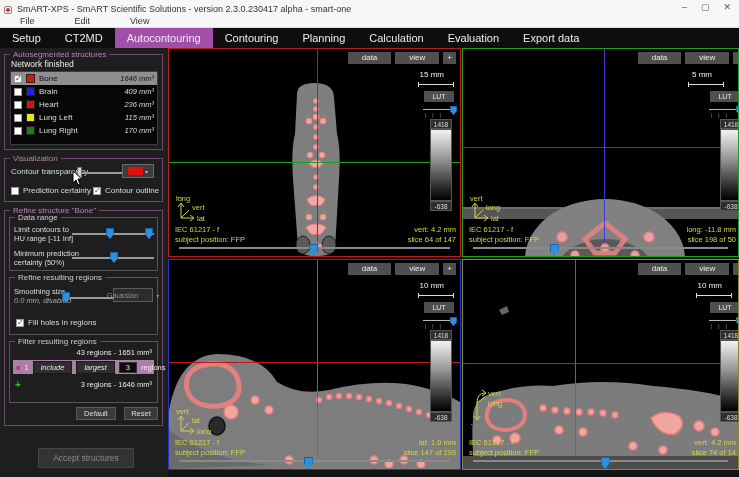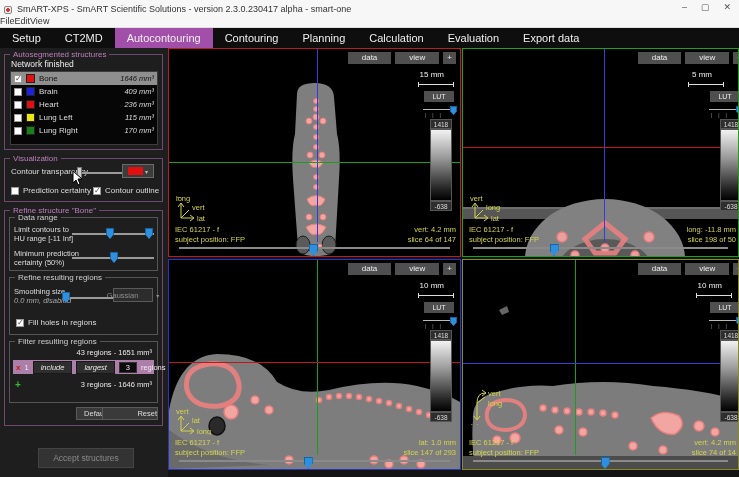--- a/index.html
+++ b/index.html
@@ -8,21 +8,21 @@
 
   
   #titlebar { position:absolute; left:0; top:0; width:739px; height:14px; background:#f7f7f7;
     display:flex; align-items:flex-end; font-size:9px; color:#333; }
   #app-icon { width:8px; height:8px; margin:0 5px 0 4px; border:1px solid #888; border-radius:2px;
     background:radial-gradient(circle at 50% 50%, #d33 0 2px, #eee 2px); }
   #win-controls { position:absolute; right:2px; top:0; height:14px; display:flex; gap:14px;
     align-items:center; padding-right:6px; color:#555; font-size:9px; }
   #menubar { position:absolute; left:0; top:14px; width:739px; height:14px; background:#f7f7f7;
     display:flex; align-items:center; gap:0; font-size:9px; color:#333; border-bottom:1px solid #e0e0e0;}
-  #menubar .menu-item { padding:0 0; }
+  #menubar .menu-item { padding:0 20px; }
 
   
   #tabbar { position:absolute; left:0; top:28px; width:739px; height:20px; background:#0e0e0e;
     display:flex; align-items:stretch; }
   .tab { color:#eee; font-size:11px; line-height:20px; padding:0 12px; white-space:nowrap; }
   .tab.active { background:#a14fa8; }
 
   
   #left-panel { position:absolute; left:0; top:48px; width:168px; height:429px; background:#1e1e1e; }
   .group { position:absolute; border:1px solid #6e4a6e; }
@@ -263,21 +263,21 @@
         <span class="mini-btn">include</span>
         <span class="mini-btn">largest</span>
         <input id="filter-count" value="3" style="">
         <span class="unit">regions</span>
       </div>
       <span id="plus-icon">+</span>
       <span class="regions-info" style="top:38px;">3 regions - 1646 mm³</span>
     </div>
 
     <span class="panel-btn" style="right:46px; bottom:5px; width:40px; height:13px; line-height:12px;">Default</span>
-    <span class="panel-btn" style="right:4px; bottom:5px; width:56px; height:13px; line-height:12px;text-align:right;">Reset</span>
+    <span class="panel-btn" style="right:4px; bottom:5px; width:34px; height:13px; line-height:12px;">Reset</span>
   </div>
 
   <div id="accept-btn">Accept structures</div>
 </div>
 
 <svg id="cursor" width="12" height="16">
   <polygon points="1,1 1,13 4,10 6,15 8,14 6,9 10,9" fill="#fff" stroke="#000" stroke-width="1"></polygon>
 </svg>
 
 <div class="viewport" id="vp0">

